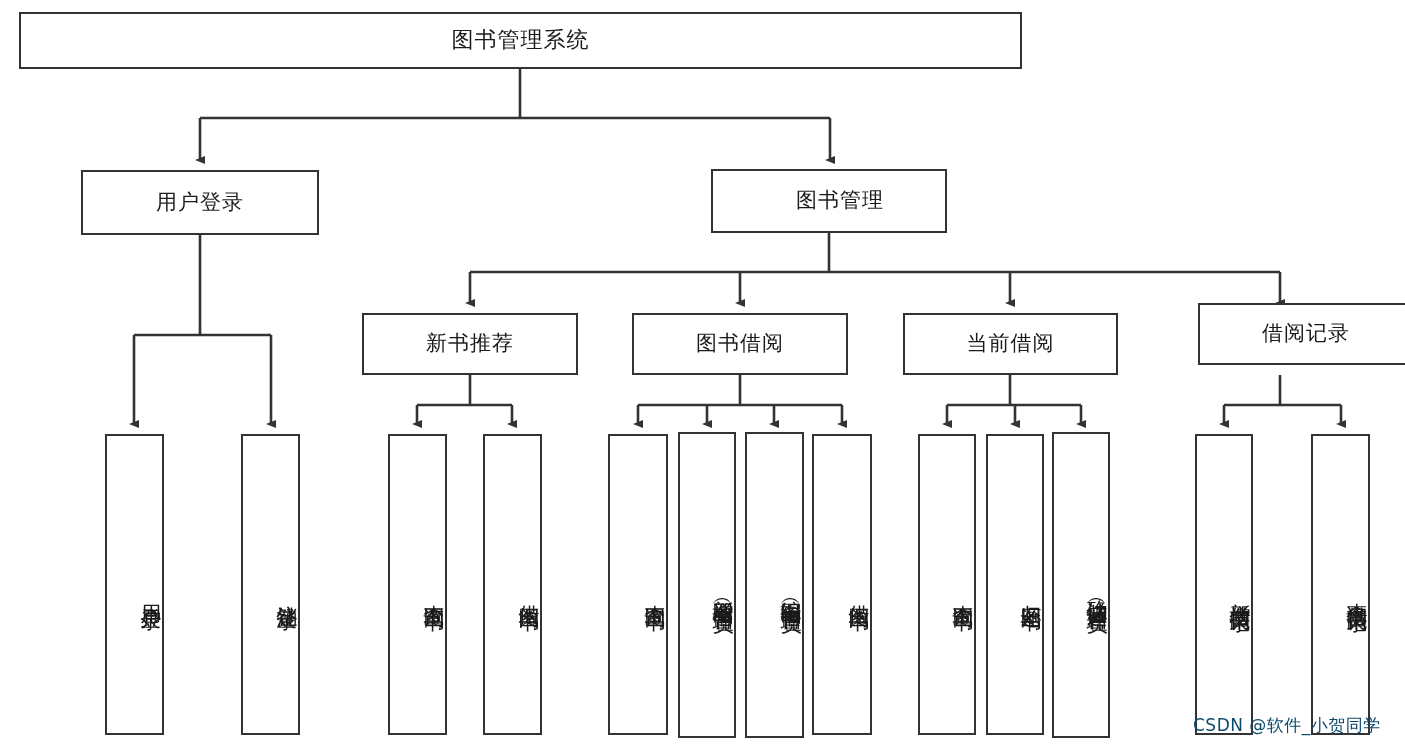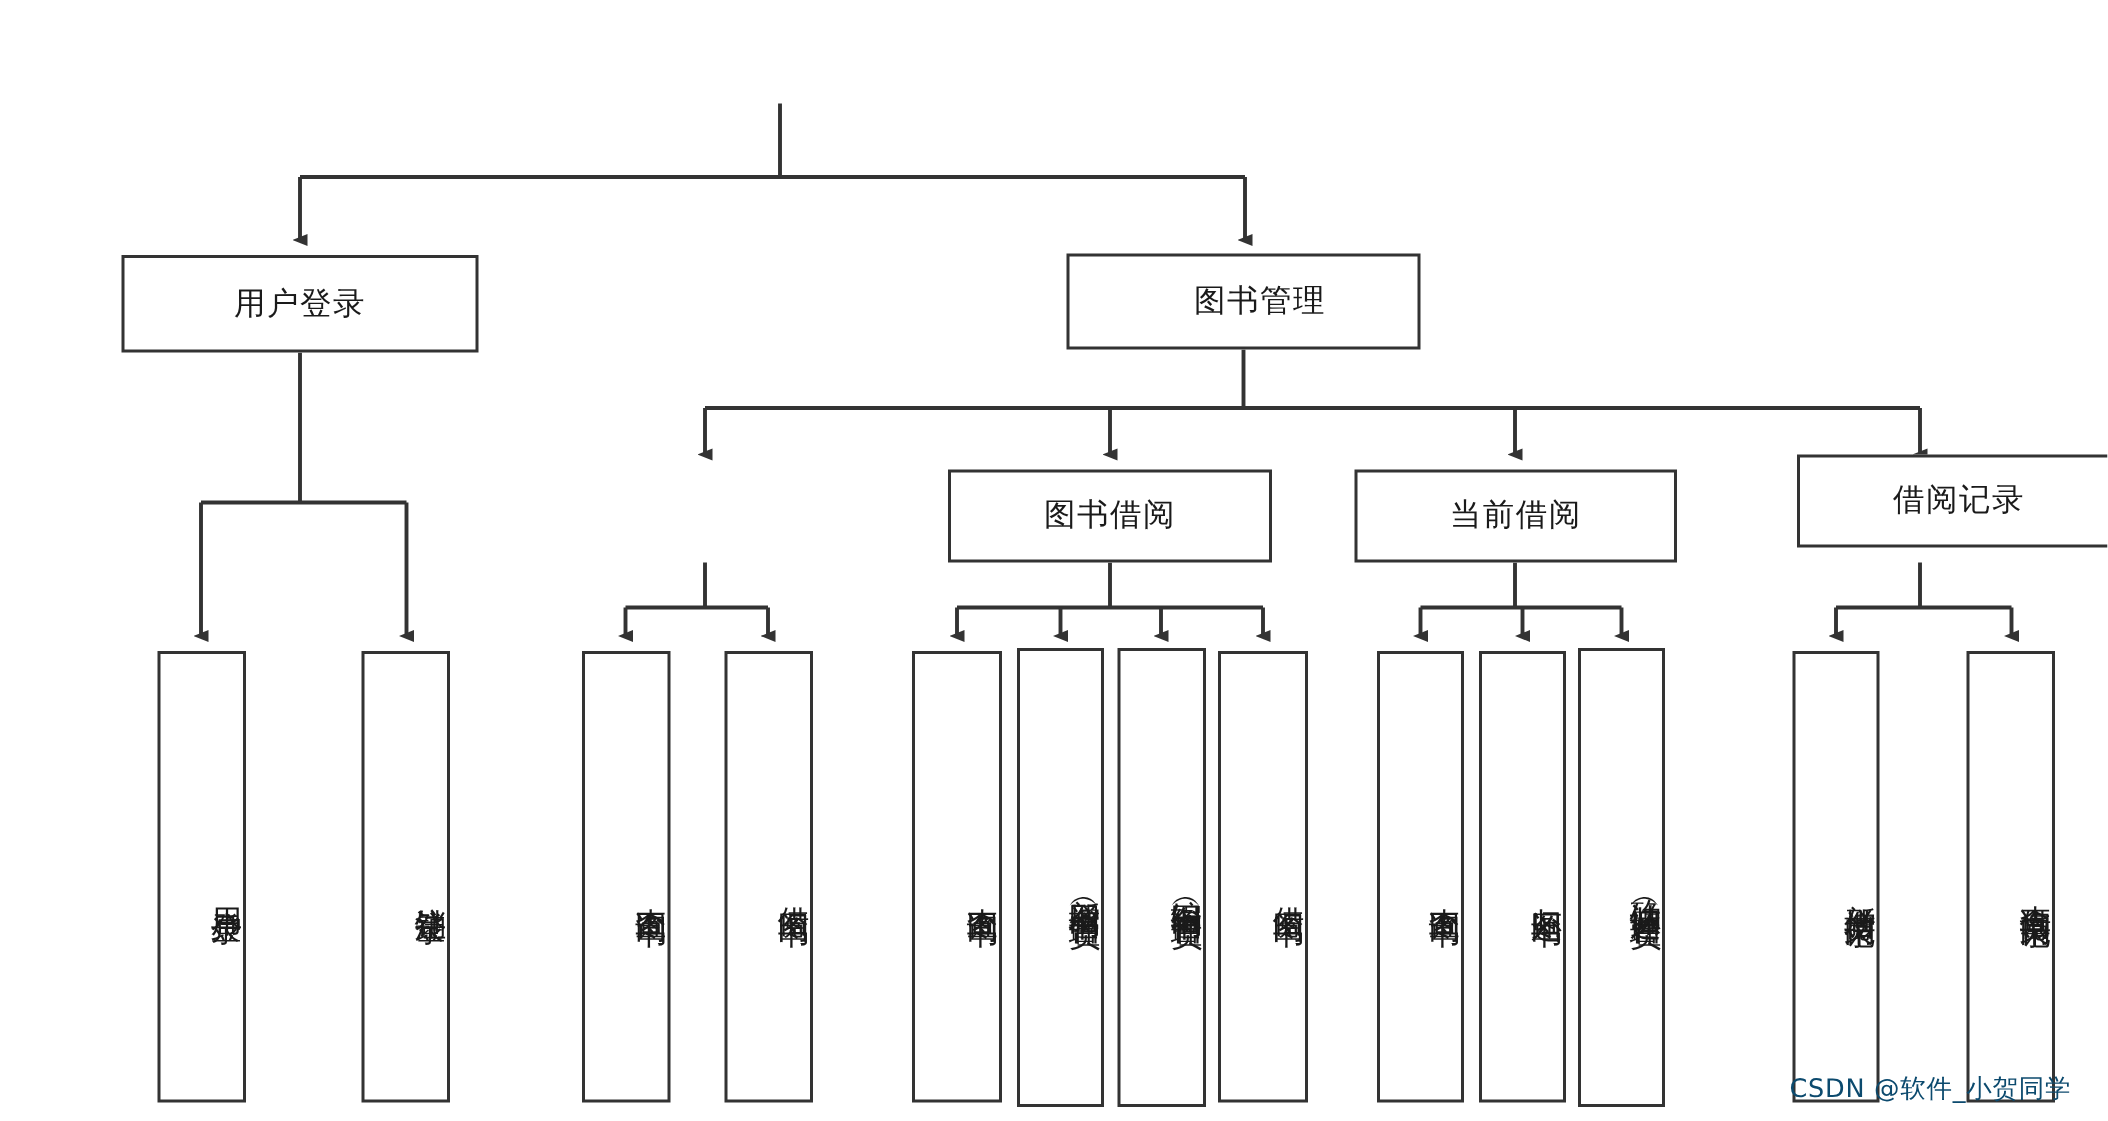--- a/index.html
+++ b/index.html
@@ -112,25 +112,27 @@
       <path d="M1015,405 L1015,424" marker-end="url(#arrow)"></path>
       <path d="M1081,405 L1081,424" marker-end="url(#arrow)"></path>
 
       <path d="M1280,375 L1280,405"></path>
       <path d="M1224,405 L1341,405"></path>
       <path d="M1224,405 L1224,424" marker-end="url(#arrow)"></path>
       <path d="M1341,405 L1341,424" marker-end="url(#arrow)"></path>
     </g>
   </svg>
 
+  <div class="node horiz root" style="left:19px; top:12px; width:1003px; height:57px;">图书管理系统</div>
 
   <div class="node horiz" style="left:81px; top:170px; width:238px; height:65px;">用户登录</div>
 
   <div class="node horiz" style="left:711px; top:169px; width:236px; height:64px;padding-left:22px;">图书管理</div>
 
+  <div class="node horiz" style="left:362px; top:313px; width:216px; height:62px;">新书推荐</div>
 
   <div class="node horiz" style="left:632px; top:313px; width:216px; height:62px;">图书借阅</div>
 
   <div class="node horiz" style="left:903px; top:313px; width:215px; height:62px;">当前借阅</div>
 
   <div class="node horiz" style="left:1172px; top:303px; width:216px; height:62px;margin-left:26px;">借阅记录</div>
 
   <div class="node vert" style="left:105px; top:434px; width:59px; height:301px;">用户登录</div>
 
   <div class="node vert" style="left:241px; top:434px; width:59px; height:301px;">注销登录</div>

